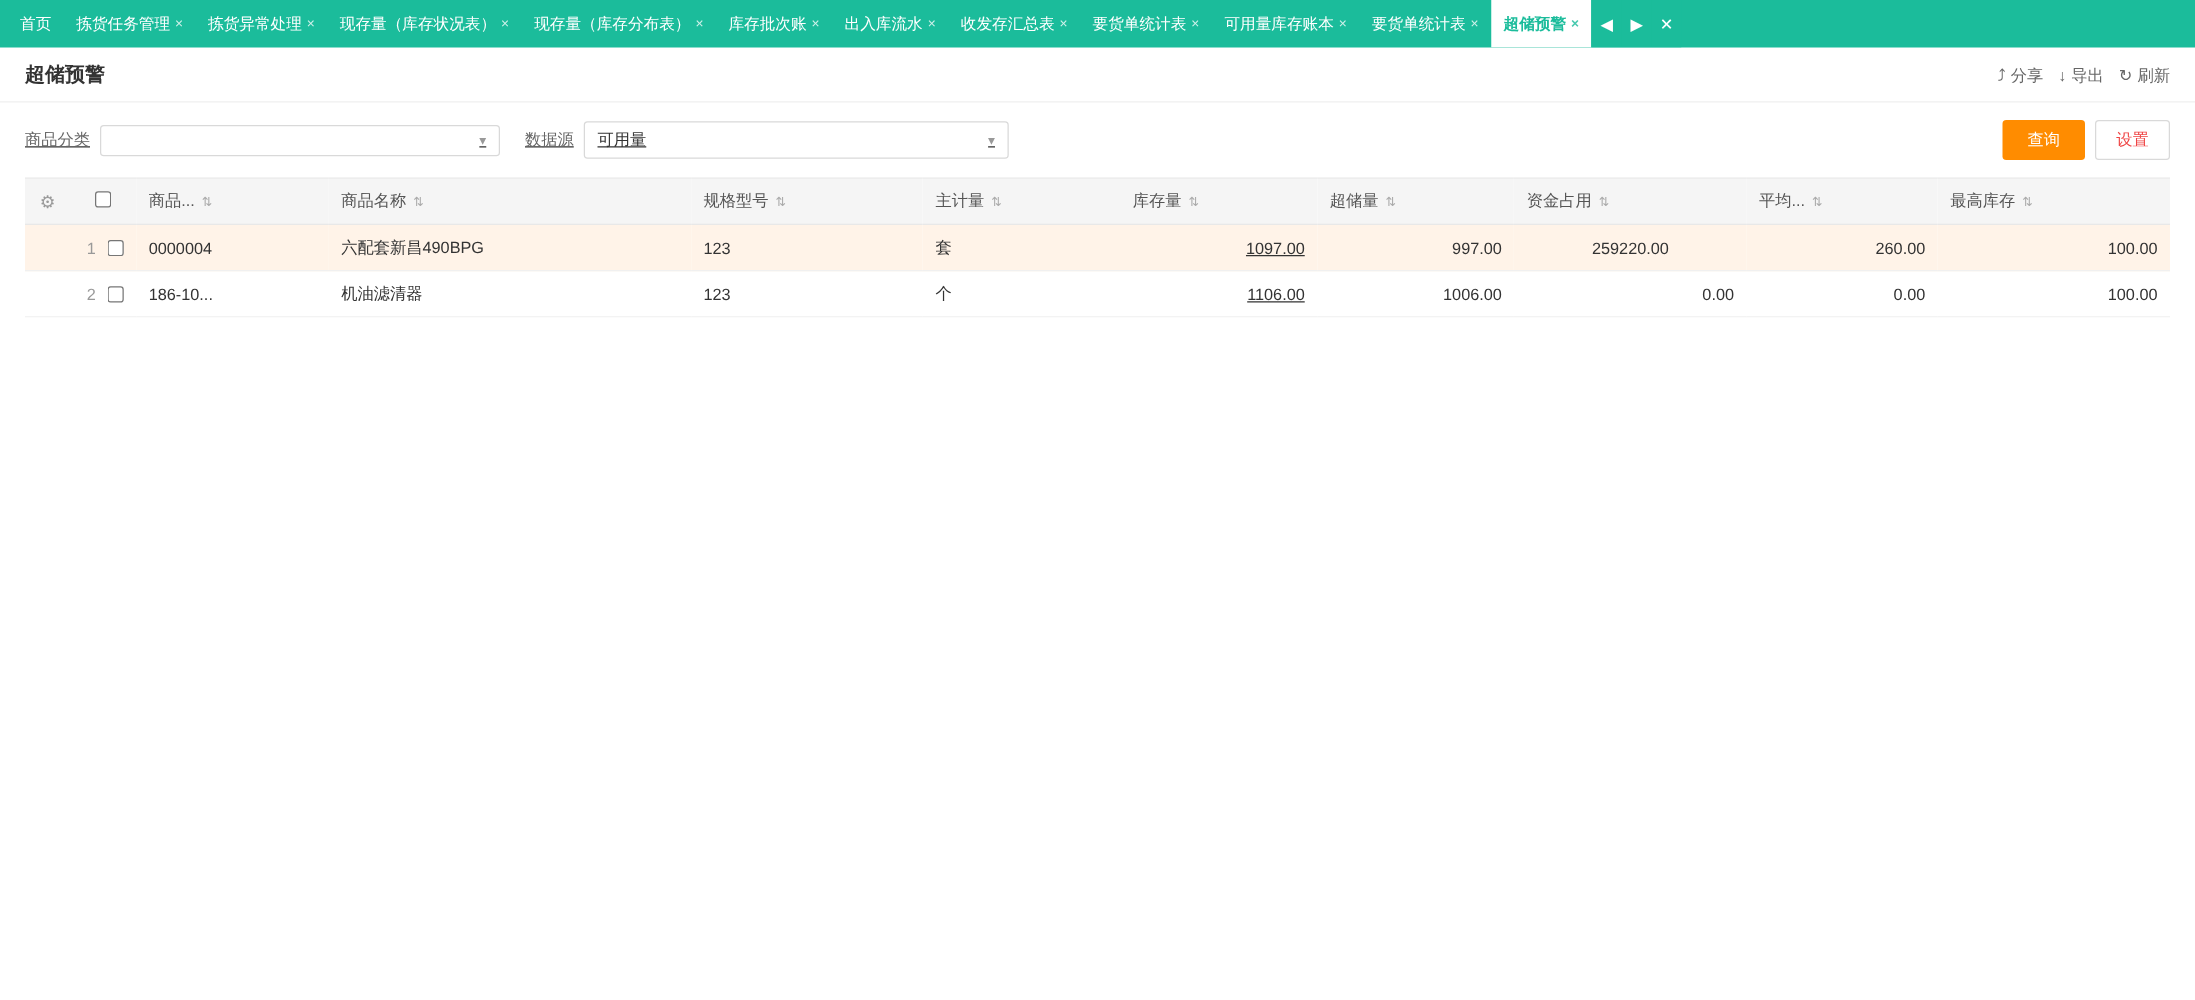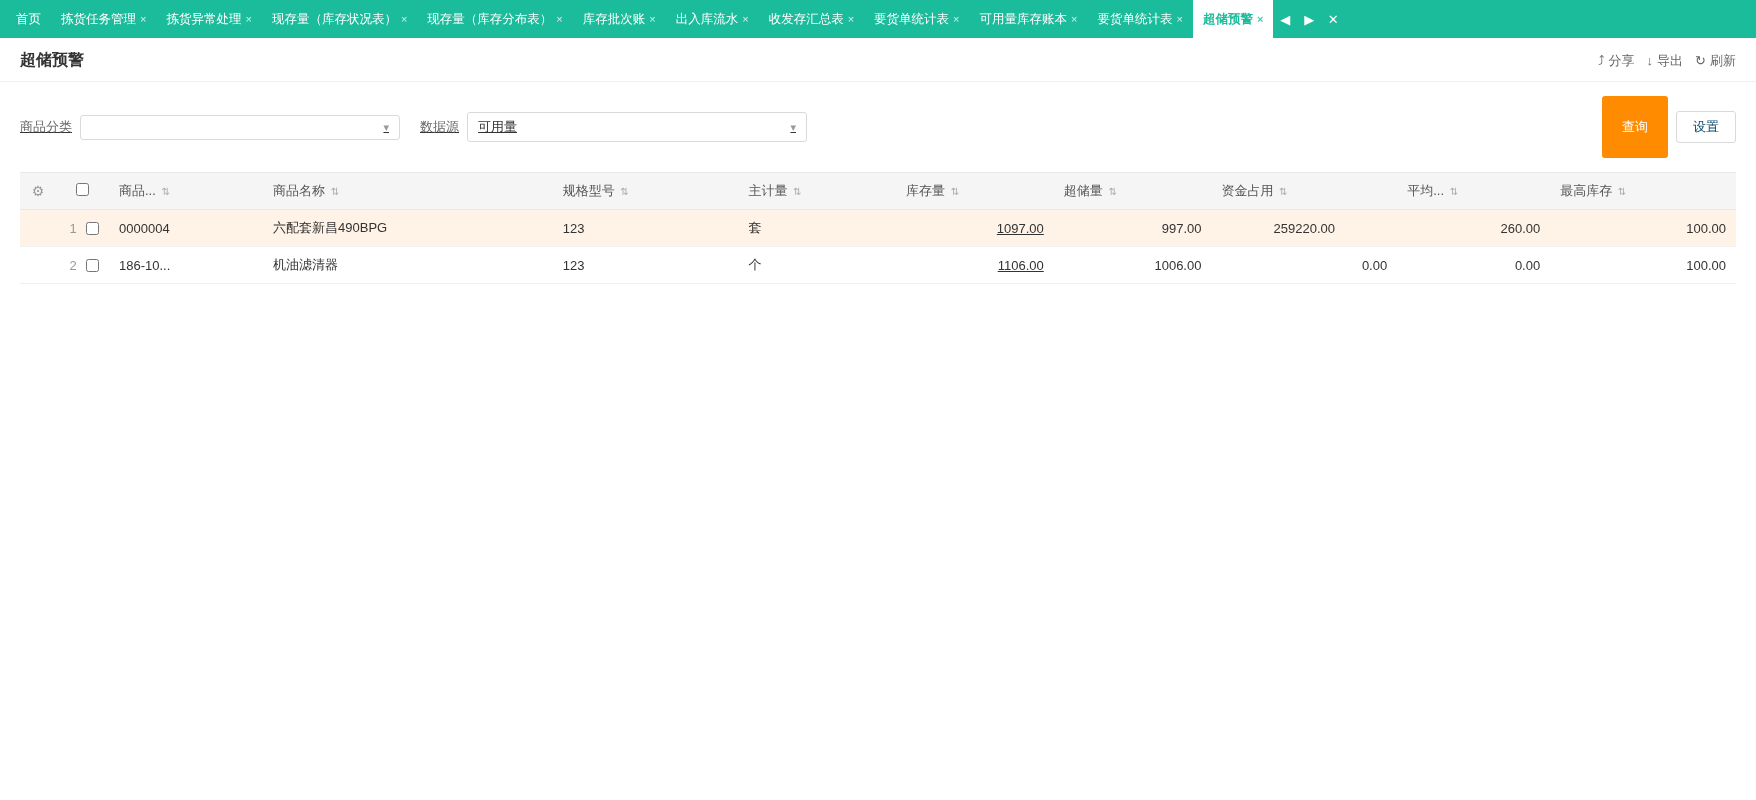--- a/index.html
+++ b/index.html
@@ -106,28 +106,28 @@
       background: #fff;
       font-size: 13px;
     }
     .chevron-icon { color: #999; font-size: 11px; }
 
     .btn-query {
       background: #ff8c00;
       color: #fff;
       border: none;
       border-radius: 3px;
-      padding: 22px 20px;
+      padding: 7px 20px;
       cursor: pointer;
       font-size: 13px;
       margin-left: auto;
     }
     .btn-setting {
       background: #fff;
-      color: #0c4a6e;
+      color: #ef4444;
       border: 1px solid #d9d9d9;
       border-radius: 3px;
       padding: 6px 16px;
       cursor: pointer;
       font-size: 13px;
       margin-left: 8px;
     }
 
     .filter-right {
       margin-left: auto;

